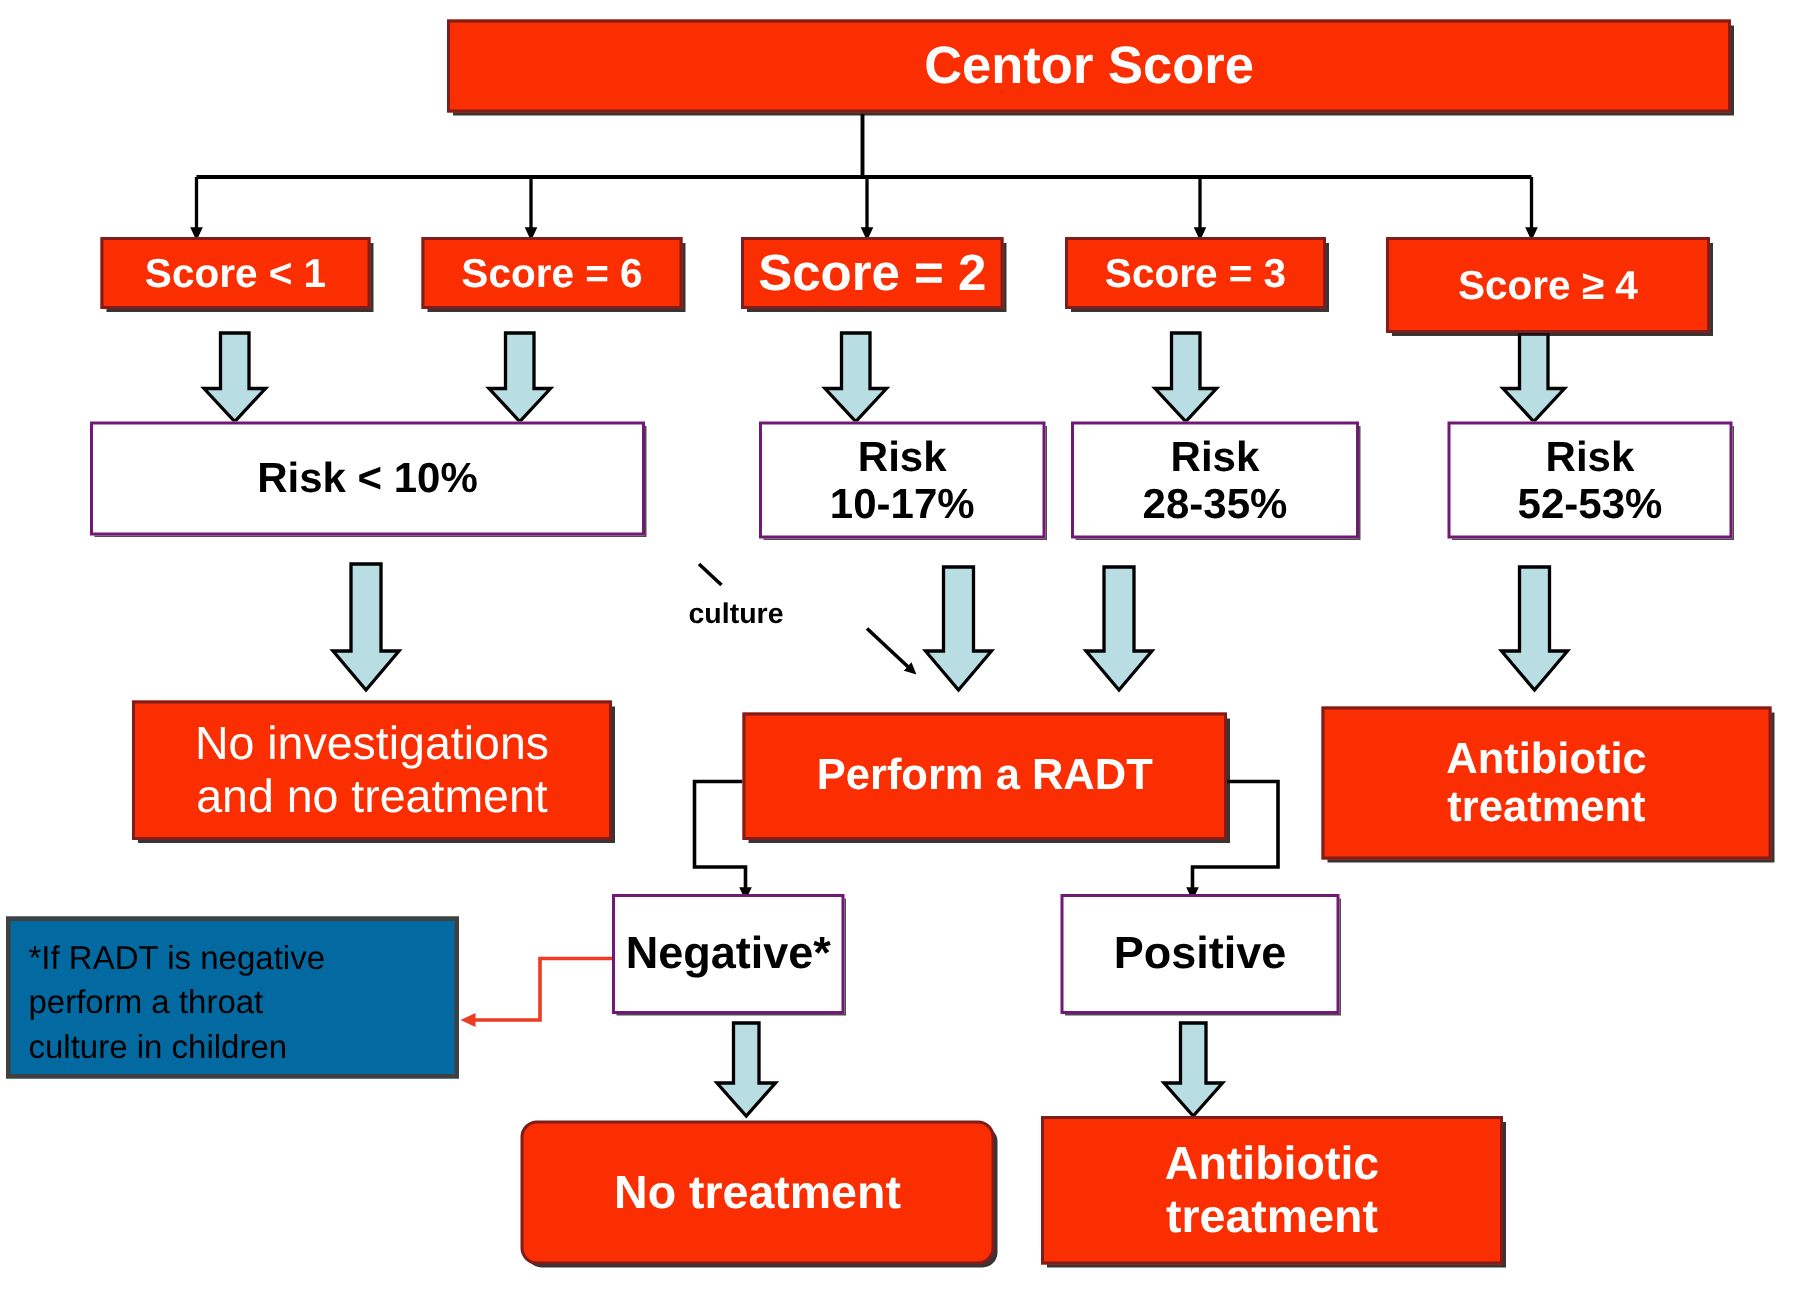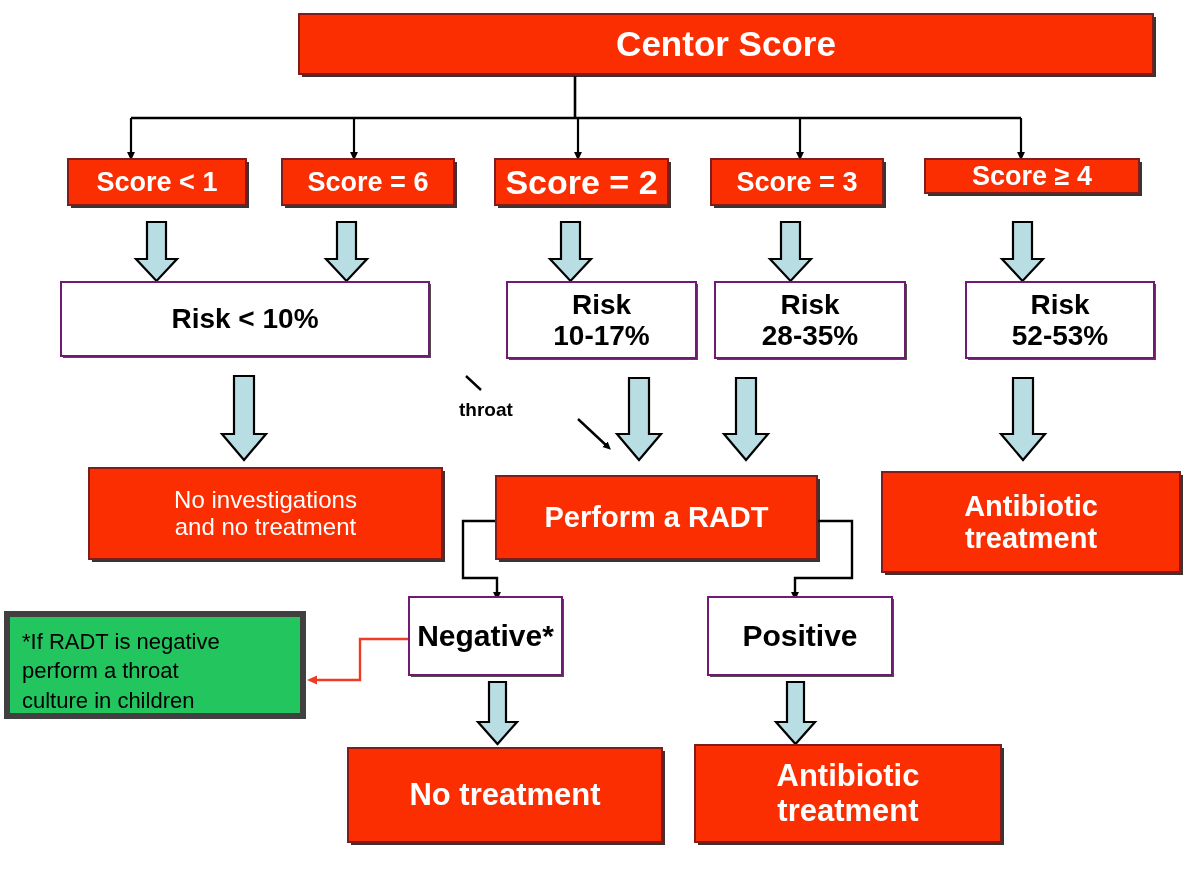--- a/index.html
+++ b/index.html
@@ -28,23 +28,23 @@
   
   .plain{
     background:#ffffff;
     color:#000000;
     border:2px solid #701a75;
     box-shadow:2px 2px 0 -1px rgba(20,16,14,.75);
   }
   .bold{font-weight:bold;}
   .reg{font-weight:normal;}
   .note{
-    background:#22c55e;
+    background:#0369a1;
     color:#000000;
-    border:6px solid #404040;
+    border:3px solid #404040;
     text-align:left;
     align-items:flex-start;justify-content:flex-start;
     padding:10px 12px;
     font-weight:normal;
     line-height:1.34;
   }
   .optlabel{
     position:absolute;
     font-weight:bold;
     color:#000;
@@ -113,42 +113,42 @@
       <path d="M787,682 L804,682 L804,722 L815,722 L795.5,744 L776,722 L787,722 Z"></path>
     </g>
   </svg>
 
   <div class="node fill bold" style="left:298px;top:13px;width:856px;height:62px;font-size:35px;">Centor Score</div>
 
   <div class="node fill bold" style="left:67px;top:158px;width:180px;height:48px;font-size:27px;">Score &lt; 1</div>
   <div class="node fill bold" style="left:281px;top:158px;width:174px;height:48px;font-size:27px;">Score = 6</div>
   <div class="node fill bold" style="left:494px;top:158px;width:175px;height:48px;font-size:34px;">Score = 2</div>
   <div class="node fill bold" style="left:710px;top:158px;width:174px;height:48px;font-size:27px;">Score = 3</div>
-  <div class="node fill bold" style="left:924px;top:158px;width:216px;height:36px;font-size:27px;">Score ≥ 4</div>
+  <div class="node fill bold" style="left:924px;top:158px;width:216px;height:64px;font-size:27px;">Score ≥ 4</div>
 
   <div class="node plain bold" style="left:60px;top:281px;width:370px;height:76px;font-size:28px;">Risk &lt; 10%</div>
   <div class="node plain bold" style="left:506px;top:281px;width:191px;height:78px;font-size:28px;">Risk
 10-17%</div>
   <div class="node plain bold" style="left:714px;top:281px;width:192px;height:78px;font-size:28px;">Risk
 28-35%</div>
   <div class="node plain bold" style="left:965px;top:281px;width:190px;height:78px;font-size:28px;">Risk
 52-53%</div>
 
-  <div class="optlabel" style="left:459px;top:399px;">throat</div>
+  <div class="optlabel" style="left:459px;top:399px;">culture</div>
 
-  <div class="node fill reg" style="left:88px;top:467px;width:355px;height:93px;font-size:24px;">No investigations
+  <div class="node fill reg" style="left:88px;top:467px;width:320px;height:93px;font-size:31px;">No investigations
 and no treatment</div>
   <div class="node fill bold" style="left:495px;top:475px;width:323px;height:85px;font-size:29px;">Perform a RADT</div>
   <div class="node fill bold" style="left:881px;top:471px;width:300px;height:102px;font-size:29px;">Antibiotic
 treatment</div>
 
   <div class="node plain bold" style="left:408px;top:596px;width:155px;height:80px;font-size:30px;">Negative*</div>
   <div class="node plain bold" style="left:707px;top:596px;width:186px;height:80px;font-size:30px;">Positive</div>
 
   <div class="node note" style="left:4px;top:611px;width:302px;height:108px;font-size:22px;">*If RADT is negative
 perform a throat
 culture in children</div>
 
-  <div class="node fill bold" style="left:347px;top:747px;width:316px;height:96px;font-size:31px;">No treatment</div>
+  <div class="node fill bold" style="left:347px;top:747px;width:316px;height:96px;font-size:31px;border-radius:11px;">No treatment</div>
   <div class="node fill bold" style="left:694px;top:744px;width:308px;height:99px;font-size:31px;">Antibiotic
 treatment</div>
 
 </div>
 
 </body></html>

